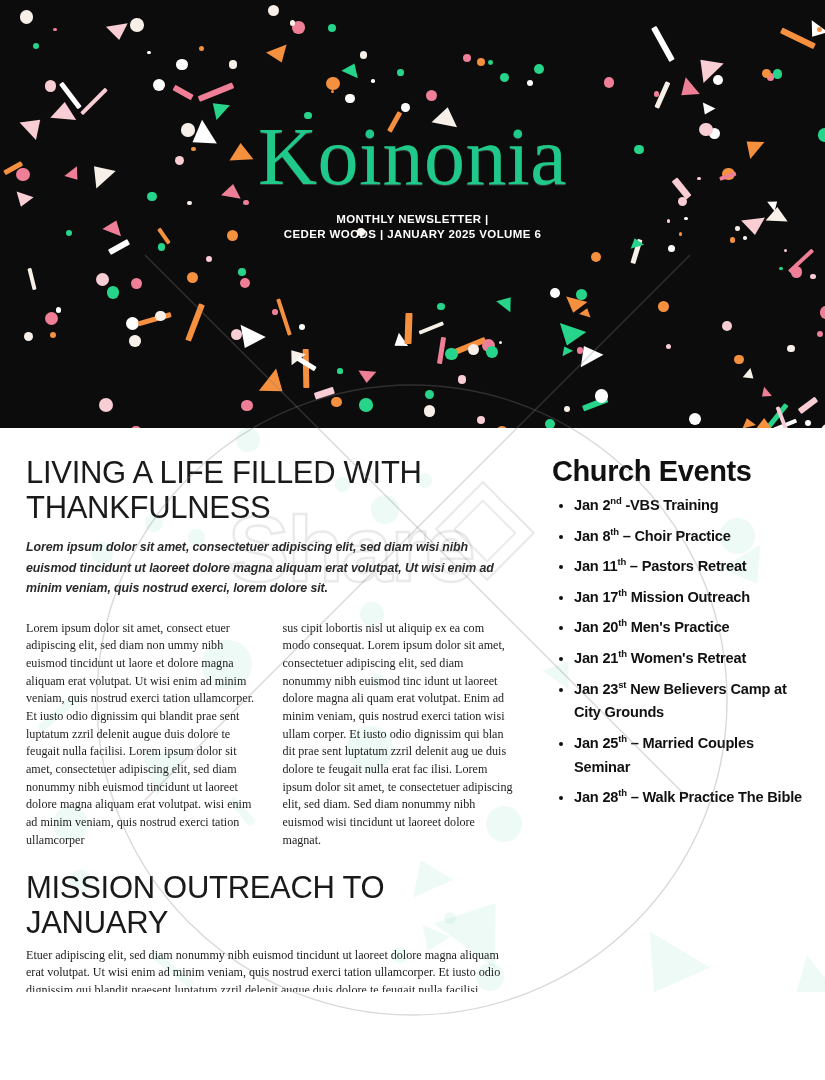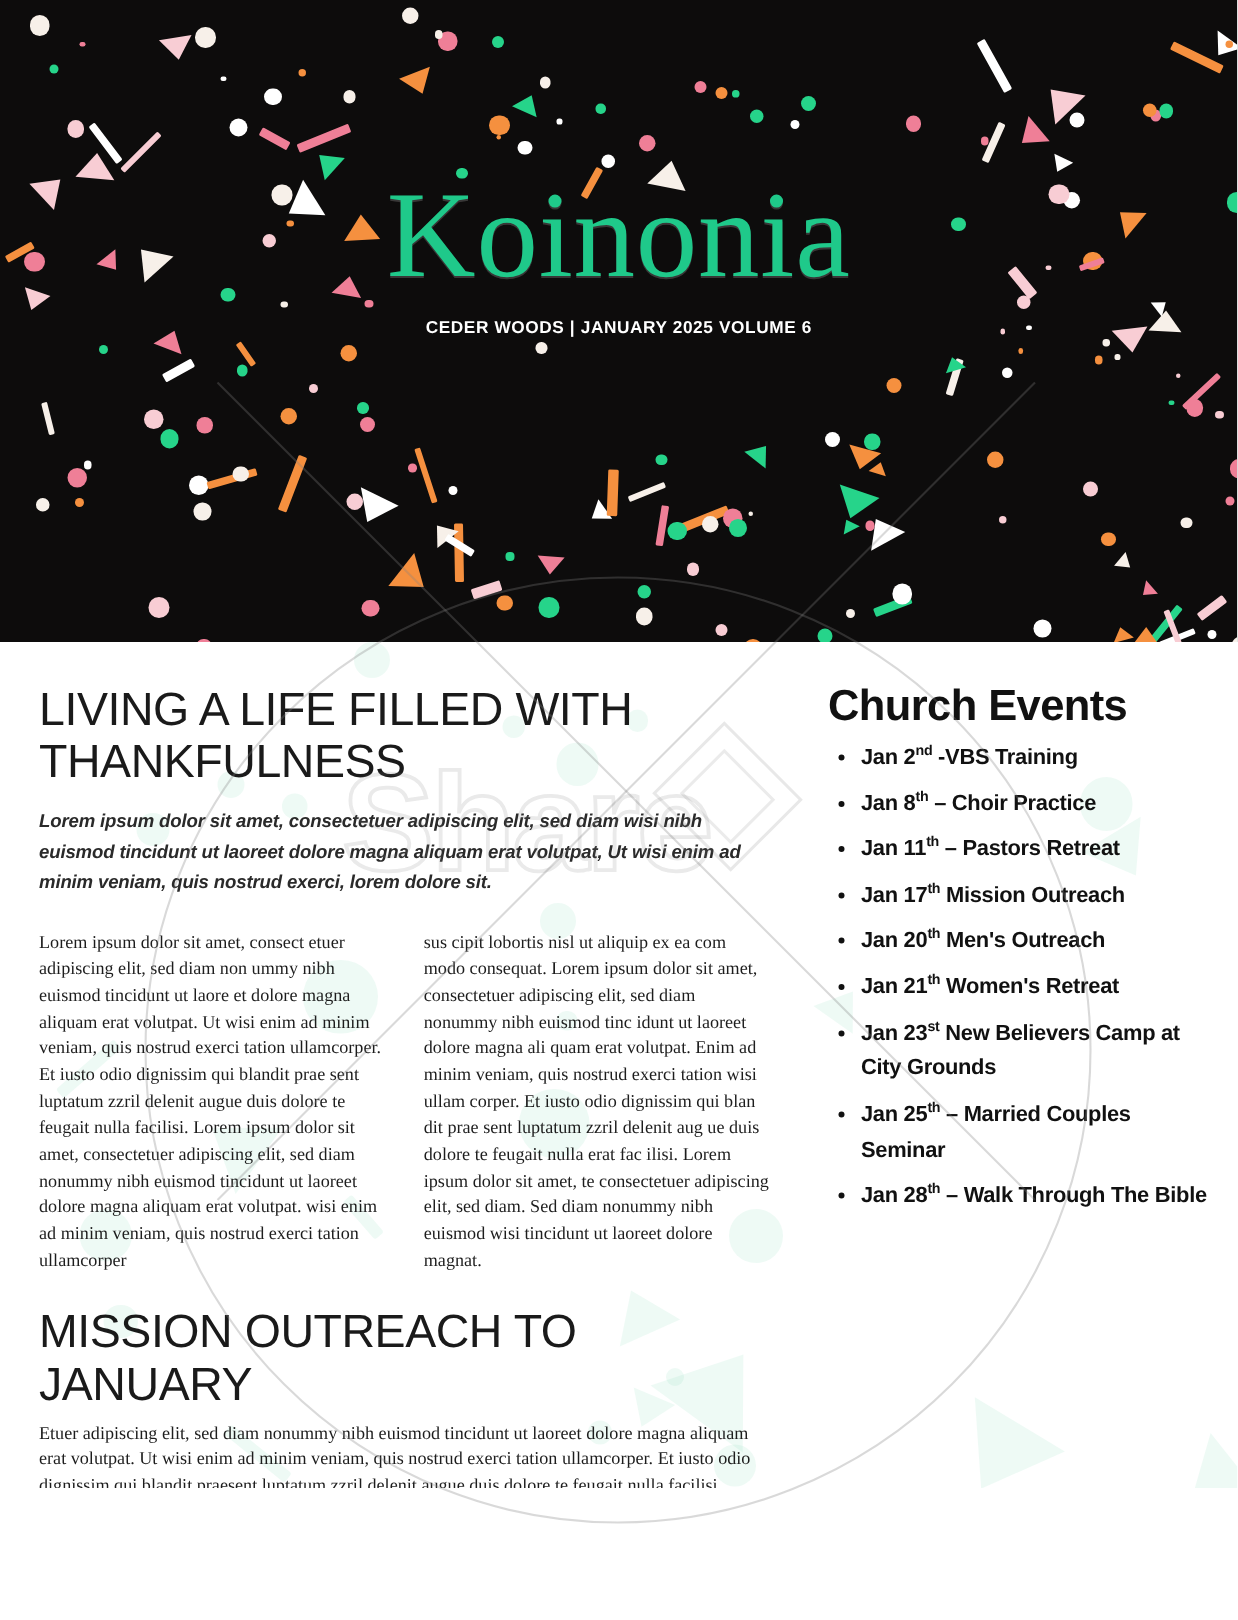--- a/index.html
+++ b/index.html
@@ -304,20 +304,21 @@
         <div class="c dot" style="left: 357.342px; top: 228.022px; width: 7.62816px; height: 7.62816px; background: rgb(247, 240, 233);"></div>
         <div class="c dot" style="left: 527.019px; top: 80.2133px; width: 5.98709px; height: 5.98709px; background: rgb(255, 255, 255);"></div>
         <div class="c dot" style="left: 268.197px; top: 4.70843px; width: 10.9749px; height: 10.9749px; background: rgb(247, 240, 233);"></div>
         <div class="c dot" style="left: 563.727px; top: 405.879px; width: 6.40949px; height: 6.40949px; background: rgb(247, 240, 233);"></div>
         <div class="c tri" style="left: 65.6675px; top: 170.368px; border-left: 8.46564px solid transparent; border-right: 8.46564px solid transparent; border-top: 11.4286px solid rgb(239, 127, 151); transform: rotate(-38deg);"></div>
       </div>
 
     <div class="title-wrap">
       <div class="title-main">Koinonia</div>
       <div class="masthead">
+        <div>MONTHLY NEWSLETTER |</div>
         <div>CEDER WOODS | JANUARY 2025 VOLUME 6</div>
       </div>
     </div>
   </div>
 
   <div class="body">
     <div class="bgshapes">
         <div class="bs tri" style="left: 639.397px; top: 634.907px; border-left: 17.5298px solid transparent; border-right: 17.5298px solid transparent; border-bottom: 24.5417px solid rgba(120, 220, 180, 0.13); transform: rotate(4deg);"></div>
         <div class="bs dot" style="left: 52.7684px; top: 378.048px; width: 35.1074px; height: 35.1074px; background: rgba(120, 220, 180, 0.13);"></div>
         <div class="bs dot" style="left: 68.9868px; top: 441.681px; width: 22.7104px; height: 22.7104px; background: rgba(120, 220, 180, 0.13);"></div>
@@ -369,25 +370,25 @@
         <p class="flow">Etuer adipiscing elit, sed diam nonummy nibh euismod tincidunt ut laoreet dolore magna aliquam erat volutpat. Ut wisi enim ad minim veniam, quis nostrud exerci tation ullamcorper. Et iusto odio dignissim qui blandit praesent luptatum zzril delenit augue duis dolore te feugait nulla facilisi. Lorem ipsum dolor sit amet, consectetuer adipiscing elit, sed diam nonummy nibh euismod tincidunt ut laoreet dolore magna aliquam erat volut</p>
       </div>
 
       <div class="right-col">
         <h2 class="events-title">Church Events</h2>
         <ul class="events">
             <li><span>Jan 2</span><sup>nd</sup><span> -VBS Training</span></li>
             <li><span>Jan 8</span><sup>th</sup><span> – Choir Practice</span></li>
             <li><span>Jan 11</span><sup>th</sup><span> – Pastors Retreat</span></li>
             <li><span>Jan 17</span><sup>th</sup><span>  Mission Outreach</span></li>
-            <li><span>Jan 20</span><sup>th</sup><span> Men's Outreach</span></li>
+            <li><span>Jan 20</span><sup>th</sup><span> Men's Practice</span></li>
             <li><span>Jan 21</span><sup>th</sup><span> Women's Retreat</span></li>
             <li><span>Jan 23</span><sup>st</sup><span> New Believers Camp at City Grounds</span></li>
             <li><span>Jan 25</span><sup>th</sup><span> – Married Couples Seminar</span></li>
-            <li><span>Jan 28</span><sup>th</sup><span> – Walk Through The Bible</span></li>
+            <li><span>Jan 28</span><sup>th</sup><span> – Walk Practice The Bible</span></li>
           </ul>
       </div>
 
     </div>
   </div>
 
   <div class="watermark">
     <svg width="825" height="1080" viewBox="0 0 825 1080" style="position:absolute;left:0;top:0;">
       <circle cx="412" cy="700" r="315" fill="none" stroke="rgba(130,130,130,0.30)" stroke-width="1.4"></circle>
       <line x1="145" y1="255" x2="690" y2="800" stroke="rgba(130,130,130,0.30)" stroke-width="1.4"></line>

